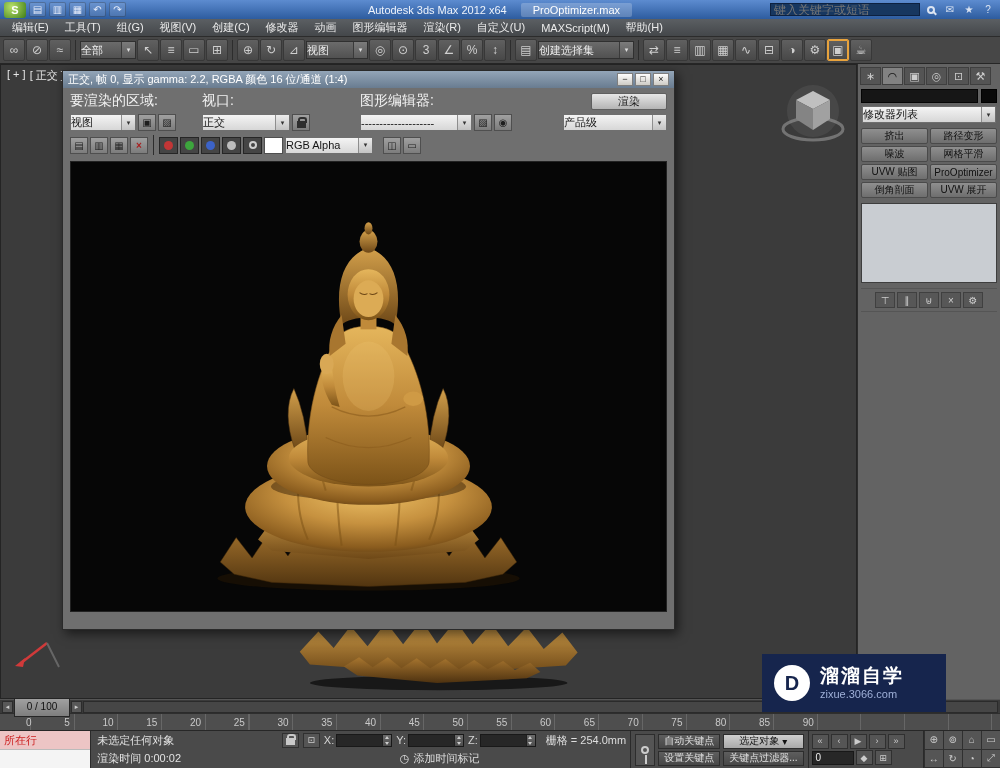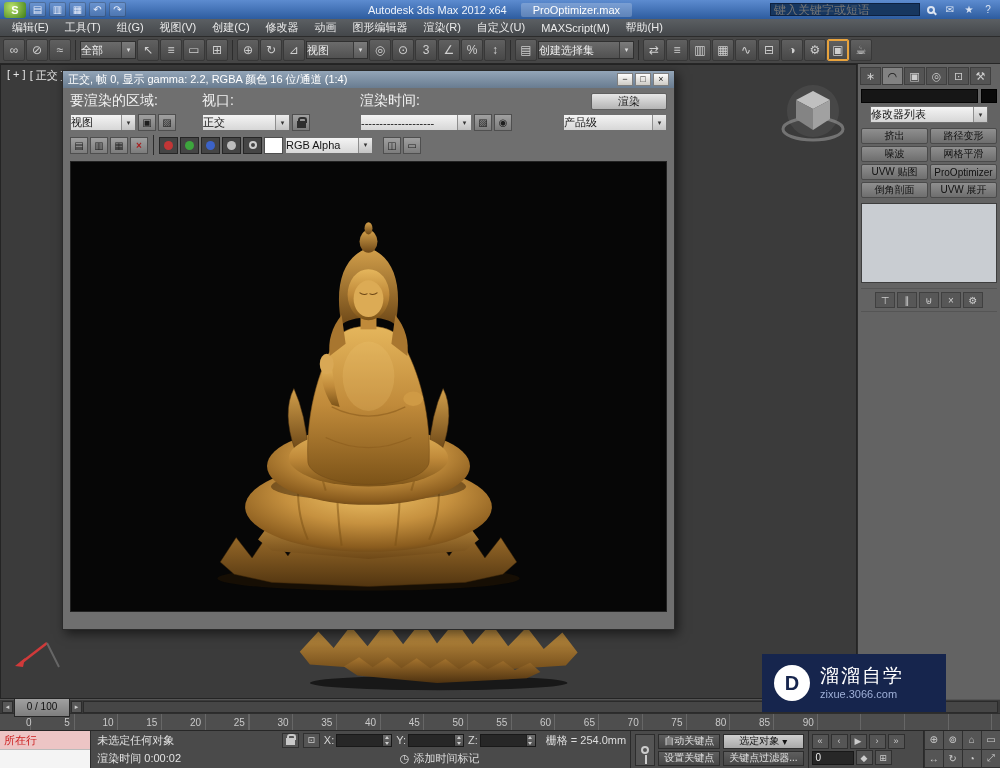--- a/index.html
+++ b/index.html
@@ -66,21 +66,21 @@
 .lock.lite{background:#c9c9c9}.lock.lite::before{border-color:#c9c9c9}
 
 
 .command-panel{position:absolute;right:0;top:0;width:143px;height:635px;background:#636363;border-left:1px solid #2c2c2c;padding:2px}
 .cp-tabs{display:flex;gap:1px;padding:1px 0}
 .cp-tab{width:21px;height:18px;background:#545454;border:1px solid #3f3f3f;color:#cdcdcd;font-size:11px;display:flex;align-items:center;justify-content:center}
 .cp-tab[data-variant="active"]{background:#828282;color:#111}
 .cp-name{display:flex;gap:3px;margin:3px 1px}
 .cp-namefield{flex:1;height:14px;background:#161616;border:1px solid #050505}
 .cp-swatch{width:16px;height:14px;background:#090909;border:1px solid #000}
-.cp-modlist{height:16px;margin:2px 10px}
+.cp-modlist{height:16px;margin:2px 2px}
 .cp-grid{display:grid;grid-template-columns:1fr 1fr;gap:2px;margin:5px 1px}
 .cp-btn{height:16px;background:linear-gradient(#8f8f8f,#6e6e6e);border:1px solid #4a4a4a;border-radius:2px;color:#101010;font-size:10px;display:flex;align-items:center;justify-content:center;white-space:nowrap;overflow:hidden}
 .cp-stack{height:80px;margin:5px 1px;background:#c9cdd2;border:1px solid #3e3e3e}
 .cp-tools{display:flex;gap:2px;justify-content:center;border-top:1px solid #555;border-bottom:1px solid #555;padding:3px 0;margin:0 1px}
 .cp-tool{width:20px;height:16px;background:#575757;border:1px solid #404040;color:#cfcfcf;font-size:10px;display:flex;align-items:center;justify-content:center}
 
 
 .timeslider{height:14px;background:#3a3a3a;border-top:1px solid #555;display:flex;align-items:center;padding:0 2px;gap:1px}
 .ts-btn{width:11px;height:12px;background:#585858;border:1px solid #2c2c2c;color:#ccc;font-size:7px;display:flex;align-items:center;justify-content:center}
 .ts-handle{width:56px;height:20px;background:linear-gradient(#a2a2a2,#7e7e7e);border:1px solid #262626;color:#111;font-size:10px;display:flex;align-items:center;justify-content:center}
@@ -115,21 +115,21 @@
 .sb-time{width:116px;border-left:1px solid #2a2a2a;display:flex;flex-direction:column;justify-content:space-around;padding:2px 3px}
 .sb-time-row{display:flex;gap:2px;align-items:center}
 .frame-input{width:42px;height:14px;background:#272727;border:1px solid #181818;color:#eee;display:flex;align-items:center;padding:0 3px;font-size:10px}
 .sb-nav{width:78px;border-left:1px solid #2a2a2a;display:grid;grid-template-columns:repeat(4,1fr);grid-template-rows:1fr 1fr}
 .sb-nav .sq{width:100%;height:100%;border-width:0 0 1px 1px;font-size:10px}
 
 
 .watermark{position:absolute;left:762px;top:590px;width:184px;height:58px;background:#16254d;z-index:10;display:flex;align-items:center;gap:10px;padding:0 12px}
 .wm-logo{width:36px;height:36px;border-radius:50%;background:#fff;display:flex;align-items:center;justify-content:center;color:#16254d;font-weight:bold;font-size:20px}
 .wm-col{display:flex;flex-direction:column;line-height:1.25}
-.wm-title{color:#fff;font-size:19px;font-weight:normal;letter-spacing:2px}
+.wm-title{color:#fff;font-size:19px;font-weight:bold;letter-spacing:2px}
 .wm-sub{color:#9fb0d8;font-size:11px}
 </style>
 </head>
 <body>
 
 <div class="app">
 
   <div class="titlebar">
     <span class="logo-box">S</span>
     <span class="seg">
@@ -242,21 +242,21 @@
         <span class="rw-winbtns">
           <span class="wbtn">−</span>
           <span class="wbtn">□</span>
           <span class="wbtn">×</span>
         </span>
       </div>
 
       <div class="rw-toolbar">
         <span class="rw-lab">要渲染的区域:</span>
         <span class="rw-lab">视口:</span>
-        <span class="rw-lab">渲染时间:</span>
+        <span class="rw-lab">图形编辑器:</span>
         <button class="rw-render-btn">渲染</button>
 
         <div class="cell">
           <div class="combo light w64">
             <span>视图</span>
             <span class="arr">▾</span>
           </div>
           <span class="seg"><span class="rw-ic">▣</span><span class="rw-ic">▨</span></span>
         </div>
         <div class="cell">

